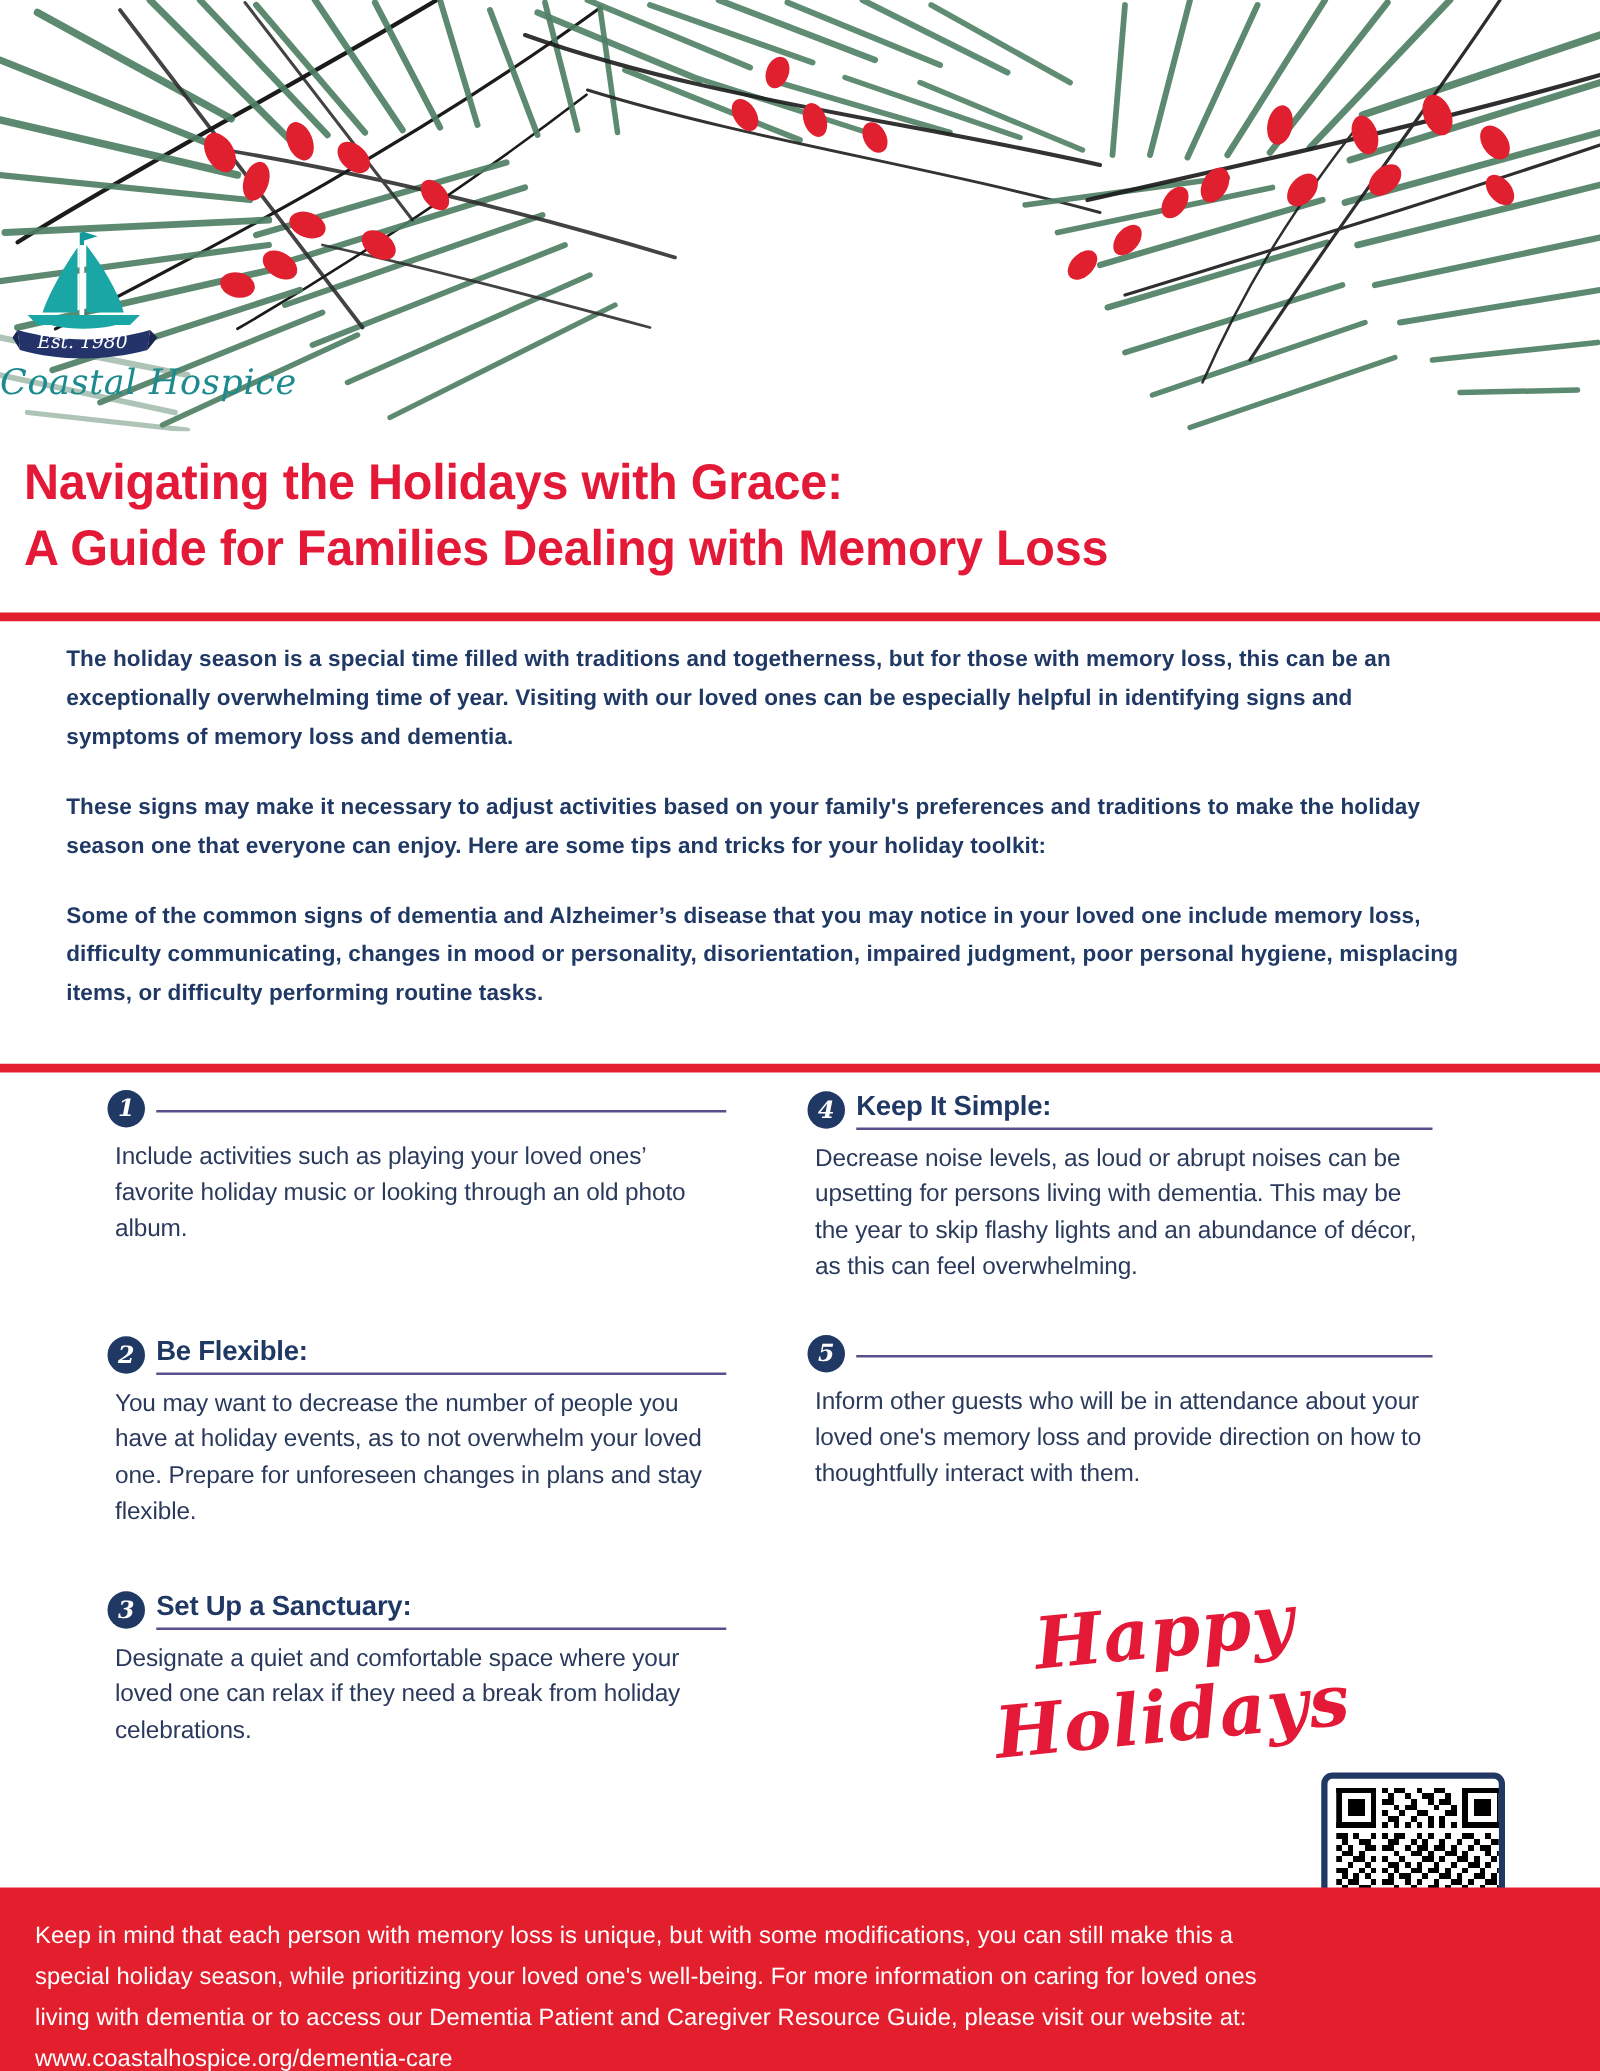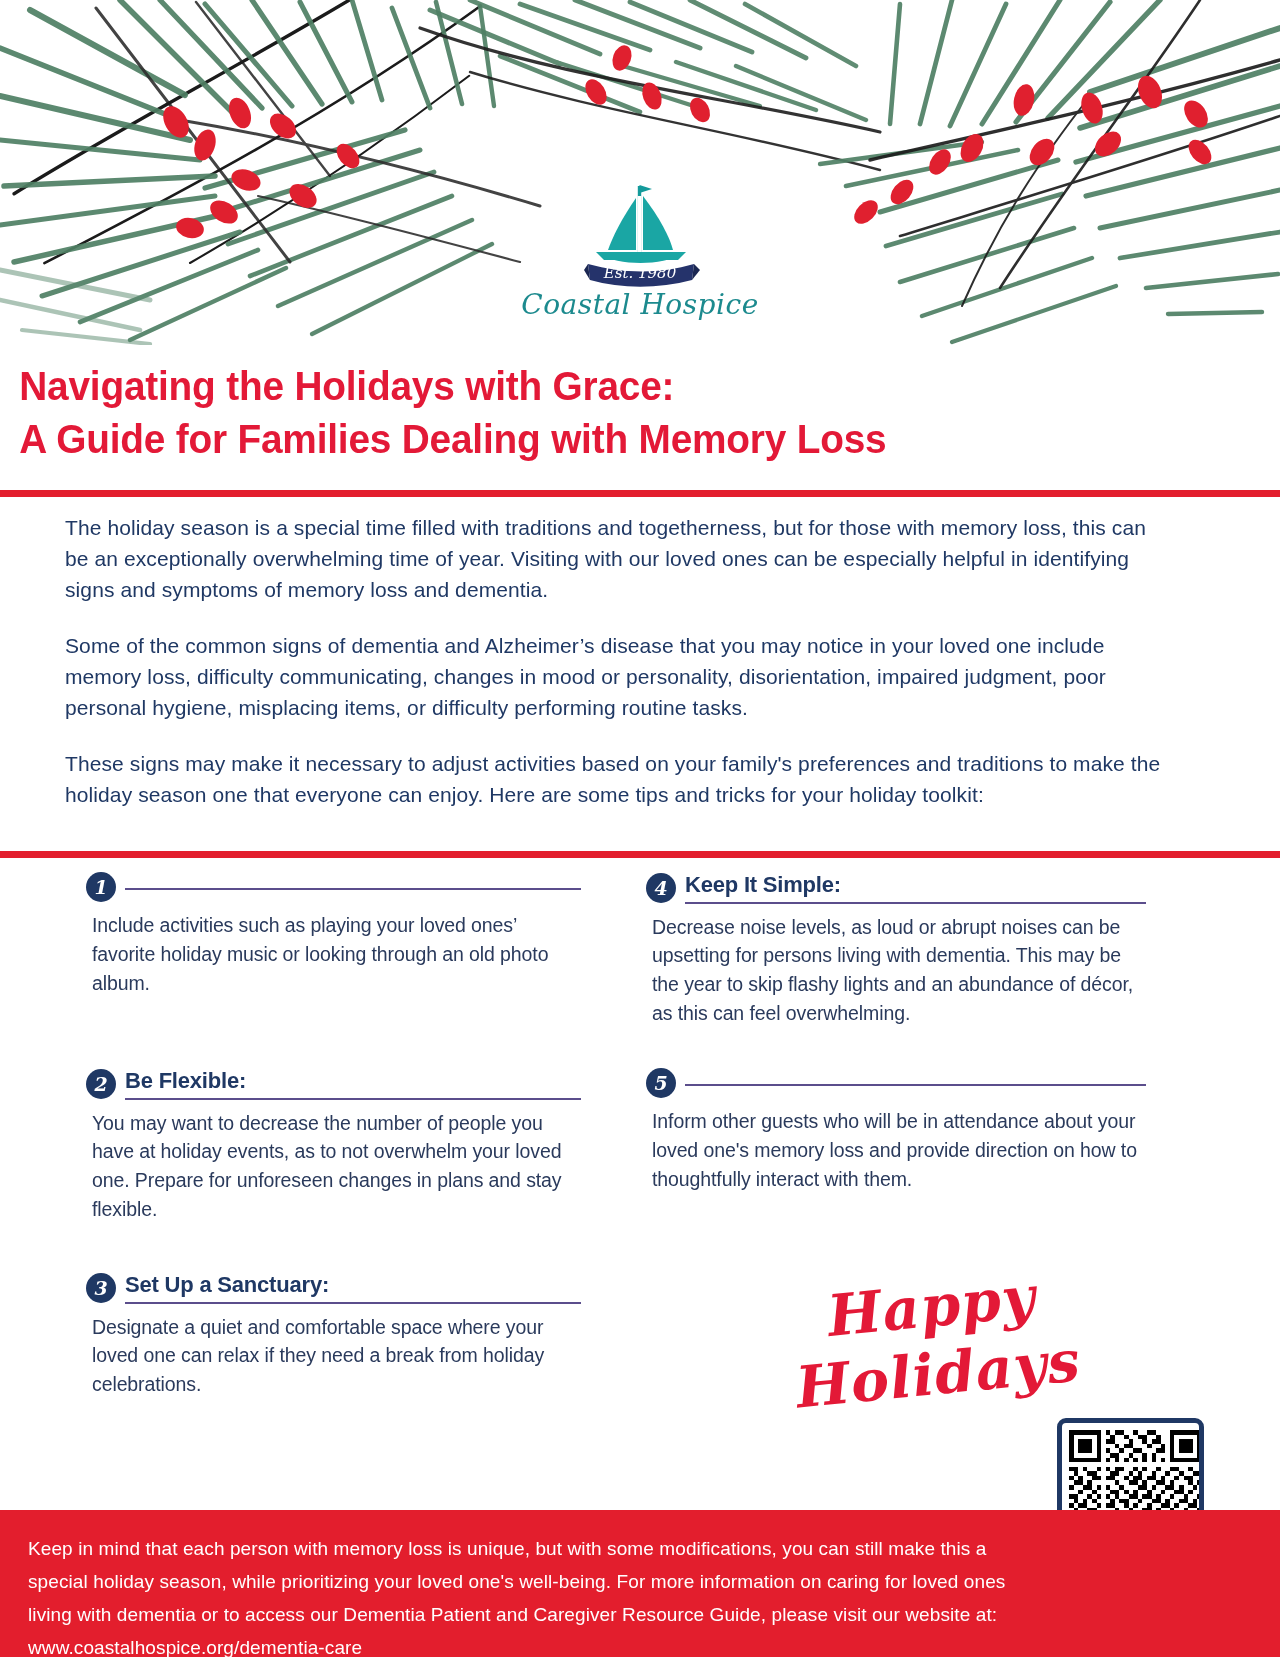--- a/index.html
+++ b/index.html
@@ -28,21 +28,20 @@
     pointer-events: none;
   }
   .pine-band svg { display: block; }
 
   
   .logo-block {
     position: absolute;
     top: 178px;
     left: 0;
     width: 1280px;
-    text-align: center;
   }
   .logo-mark { display: inline-block; }
   .logo-wordmark {
     margin-top: -4px;
     font-family: "DejaVu Serif", serif;
     font-style: italic;
     font-size: 28px;
     letter-spacing: 0.5px;
     color: #1c8a8e;
     font-weight: 400;
@@ -78,27 +77,26 @@
 
   
   .intro {
     position: absolute;
     top: 512px;
     left: 53px;
     width: 1120px;
   }
   .intro p {
     font-family: "Liberation Sans Narrow", "Liberation Sans", sans-serif;
-    font-weight: 400;
-    font-size: 21px;
+    font-weight: 700;
+    font-size: 18px;
     line-height: 31px;
     color: #1f3864;
     margin-bottom: 25px;
     letter-spacing: 0.1px;
-    margin-left: 12px;
   }
   .intro p:last-child { margin-bottom: 0; }
 
   
   .tips {
     position: absolute;
     top: 872px;
     left: 0;
     width: 1280px;
     height: 560px;
@@ -388,22 +386,22 @@
 
   <div class="title-block">
     <div class="title-line">Navigating the Holidays with Grace:</div>
     <div class="title-line">A Guide for Families Dealing with Memory Loss</div>
   </div>
 
   <div class="rule-red" id="rule-top"></div>
 
   <div class="intro">
     <p>The holiday season is a special time filled with traditions and togetherness, but for those with memory loss, this can be an exceptionally overwhelming time of year. Visiting with our loved ones can be especially helpful in identifying signs and symptoms of memory loss and dementia.</p>
+    <p>These signs may make it necessary to adjust activities based on your family's preferences and traditions to make the holiday season one that everyone can enjoy. Here are some tips and tricks for your holiday toolkit:</p>
     <p>Some of the common signs of dementia and Alzheimer’s disease that you may notice in your loved one include memory loss, difficulty communicating, changes in mood or personality, disorientation, impaired judgment, poor personal hygiene, misplacing items, or difficulty performing routine tasks.</p>
-    <p>These signs may make it necessary to adjust activities based on your family's preferences and traditions to make the holiday season one that everyone can enjoy. Here are some tips and tricks for your holiday toolkit:</p>
   </div>
 
   <div class="rule-red" id="rule-mid"></div>
 
   <div class="tips">
 
     <div class="col col-left">
 
       <div class="tip">
         <div class="tip-head">

